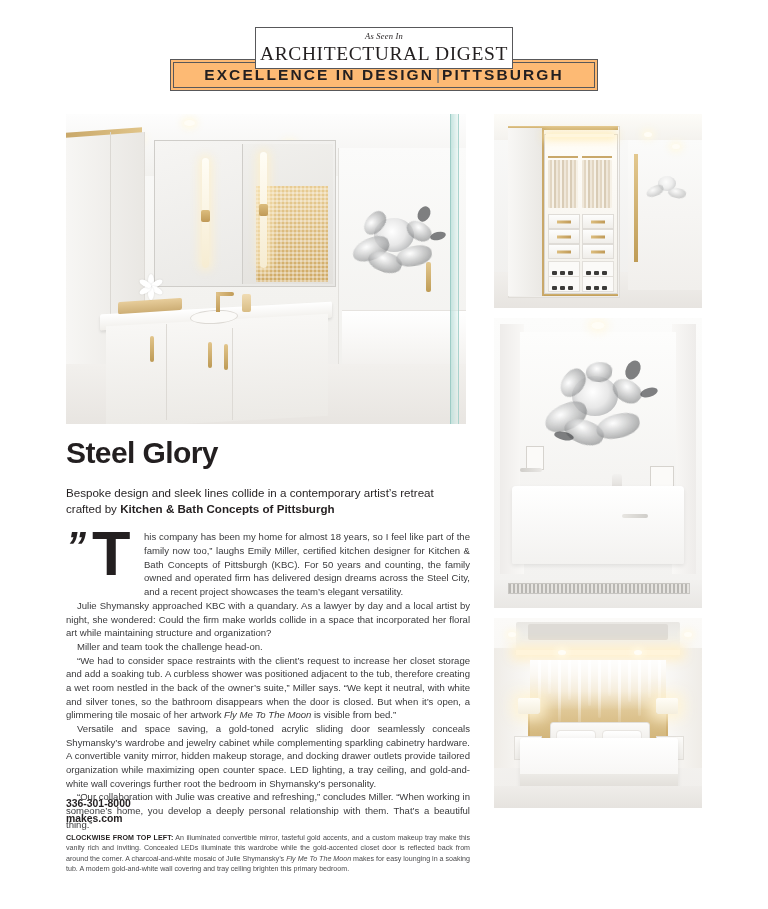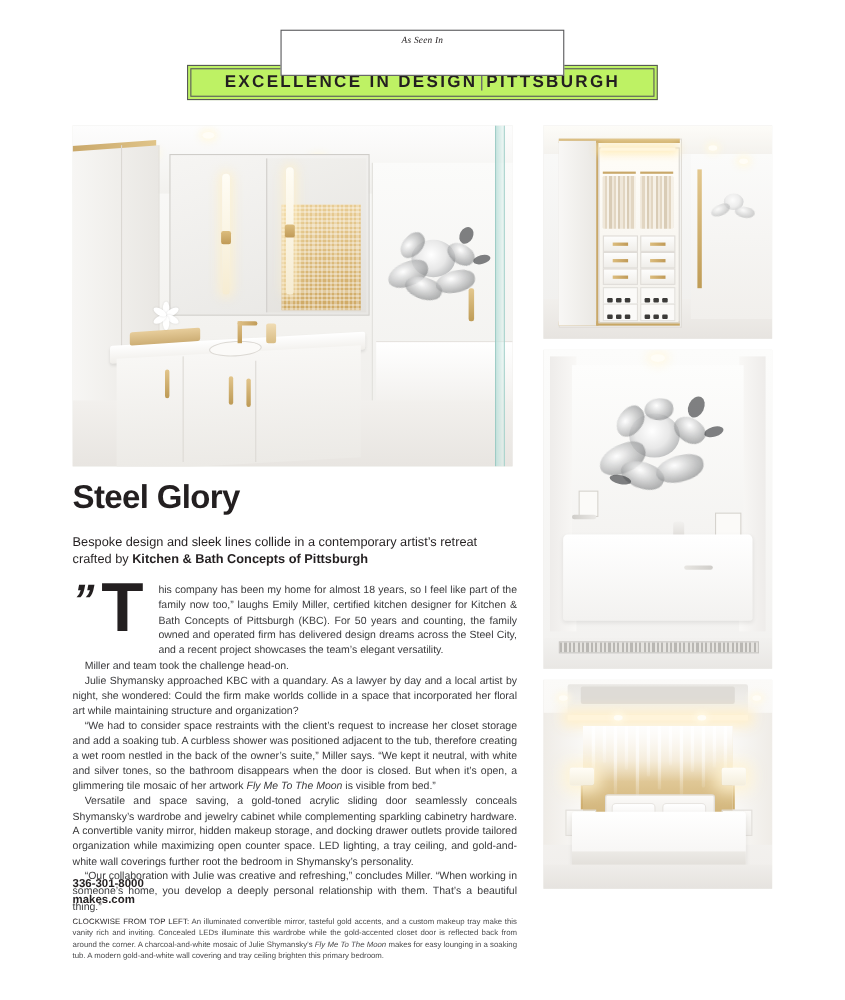--- a/index.html
+++ b/index.html
@@ -23,21 +23,21 @@
     height: 100px;
   }
   .banner-box {
     position: absolute;
     left: 170px;
     top: 59px;
     width: 428px;
     height: 32px;
     border: 1px solid #58585a;
     box-sizing: border-box;
-    background: #bef264;
+    background: #fdba74;
   }
   .banner-box::after {
     content: "";
     position: absolute;
     left: 2px; top: 2px; right: 2px; bottom: 2px;
     border: 1px solid #58585a;
     pointer-events: none;
   }
   .banner-text {
     position: absolute;
@@ -353,34 +353,35 @@
   .caption {
     position: absolute;
     left: 66px;
     top: 833px;
     width: 404px;
     font-size: 7.1px;
     line-height: 1.46;
     text-align: justify;
     color: #4a4a4c;
   }
-  .caption b { font-weight: 400; color: #231f20; letter-spacing: .1px; }
+  .caption b { font-weight: 700; color: #231f20; letter-spacing: .1px; }
   .caption i { font-style: italic; }
 </style>
 </head>
 <body>
 
 <div class="masthead">
   <div class="banner-box">
     <div class="banner-text">
       <span>EXCELLENCE IN DESIGN</span><span class="divider">|</span><span>PITTSBURGH</span>
     </div>
   </div>
   <div class="ad-plaque">
     <div class="ad-seenin">As Seen In</div>
+    <div class="ad-title">ARCHITECTURAL DIGEST</div>
   </div>
 </div>
 
 <div class="photo p-vanity">
   <div class="scene">
     <div class="v-bg"></div>
     <div class="v-ceiling"></div>
     <div class="downlight" style="left:118px; top:6px;"></div>
     <div class="downlight" style="left:66px; top:22px;"></div>
     <div class="downlight" style="left:142px; top:38px;"></div>
@@ -600,22 +601,22 @@
   </p>
 
   <div class="body-copy">
     <div class="lead">
       <div class="dropcap-wrap">
         <span class="quote-mark">”</span>
         <span class="dropcap">T</span>
       </div>
       <p>his company has been my home for almost 18 years, so I feel like part of the family now too,” laughs Emily Miller, certified kitchen designer for Kitchen &amp; Bath Concepts of Pittsburgh (KBC). For 50 years and counting, the family owned and operated firm has delivered design dreams across the Steel City, and a recent project showcases the team’s elegant versatility.</p>
     </div>
+    <p class="indent">Julie Shymansky approached KBC with a quandary. As a lawyer by day and a local artist by night, she wondered: Could the firm make worlds collide in a space that incorporated her floral art while maintaining structure and organization?</p>
     <p class="indent">Miller and team took the challenge head-on.</p>
-    <p class="indent">Julie Shymansky approached KBC with a quandary. As a lawyer by day and a local artist by night, she wondered: Could the firm make worlds collide in a space that incorporated her floral art while maintaining structure and organization?</p>
     <p class="indent">
       <span>“We had to consider space restraints with the client’s request to increase her closet storage and add a soaking tub. A curbless shower was positioned adjacent to the tub, therefore creating a wet room nestled in the back of the owner’s suite,” Miller says. “We kept it neutral, with white and silver tones, so the bathroom disappears when the door is closed. But when it’s open, a glimmering tile mosaic of her artwork </span><i>Fly Me To The Moon</i><span> is visible from bed.”</span>
     </p>
     <p class="indent">Versatile and space saving, a gold-toned acrylic sliding door seamlessly conceals Shymansky’s wardrobe and jewelry cabinet while complementing sparkling cabinetry hardware. A convertible vanity mirror, hidden makeup storage, and docking drawer outlets provide tailored organization while maximizing open counter space. LED lighting, a tray ceiling, and gold-and-white wall coverings further root the bedroom in Shymansky’s personality.</p>
     <p class="indent">“Our collaboration with Julie was creative and refreshing,” concludes Miller. “When working in someone’s home, you develop a deeply personal relationship with them. That’s a beautiful thing.”</p>
   </div>
 </div>
 
 <div class="contact">
   <div>336-301-8000</div>

